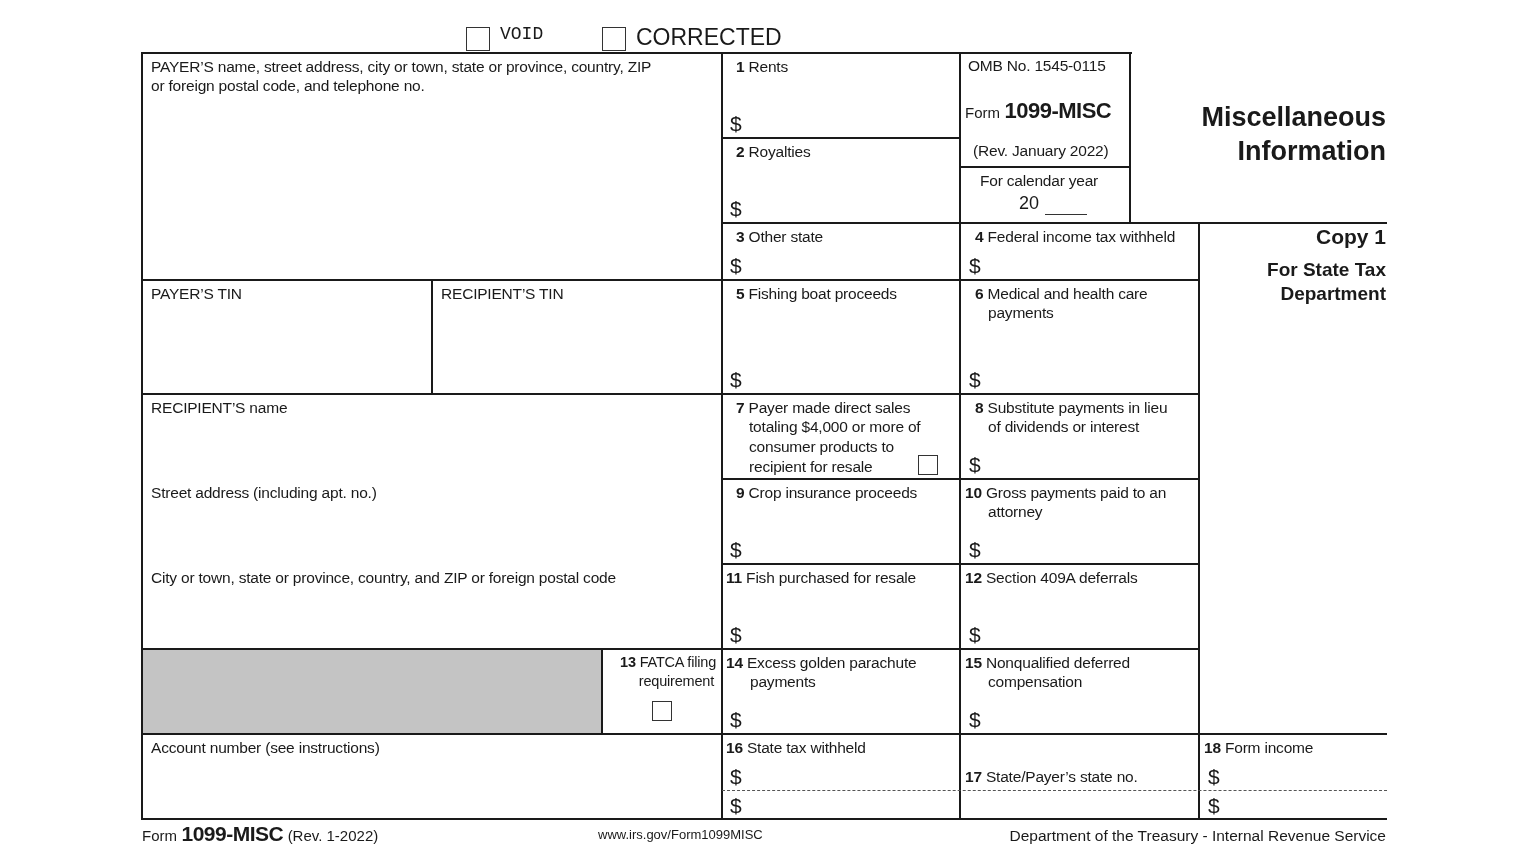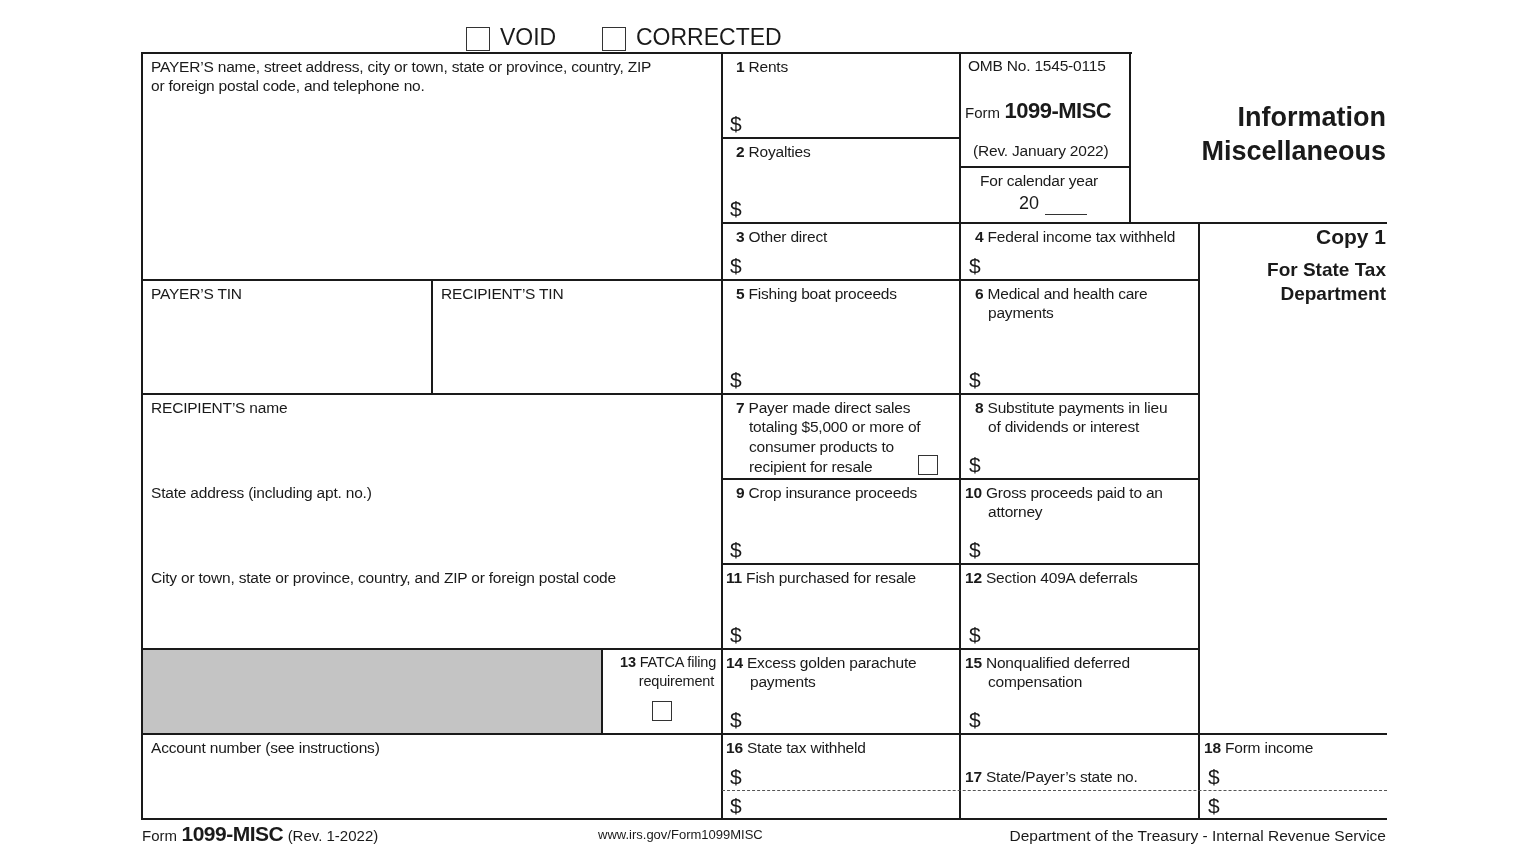--- a/index.html
+++ b/index.html
@@ -12,21 +12,21 @@
   .vl{position:absolute;background:#1a1a1a;width:2px;}
   .cb{position:absolute;border:1.5px solid #333;background:#fff;box-sizing:border-box;}
   .field{position:absolute;background:transparent;}
   .shade{position:absolute;background:#c4c4c4;}
   .dash{position:absolute;height:0;border-top:1.5px dashed #555;}
 </style>
 </head>
 <body>
 
 <div class="cb" style="left:466px;top:27px;width:24px;height:24px;"></div>
-<div class="abs" style="left:500px;top:24px;font-size:23px;">VOID</div>
+<div class="abs" style="left:500px;top:24px;font-size:18px;font-family:Liberation Mono, monospace;">VOID</div>
 <div class="cb" style="left:602px;top:27px;width:24px;height:24px;"></div>
 <div class="abs" style="left:636px;top:24px;font-size:23px;">CORRECTED</div>
 
 <div>
 
   <div class="hl" style="left:141px;top:52px;width:991px;"></div>
 
   <div class="vl" style="left:141px;top:52px;height:768px;"></div>
 
   <div class="hl" style="left:141px;top:818px;width:1246px;"></div>
@@ -71,21 +71,21 @@
 <div class="field" style="left:145px;top:98px;width:574px;height:178px;"></div>
 
 <div class="abs lbl" style="left:151px;top:284px;">PAYER’S TIN</div>
 <div class="field" style="left:145px;top:305px;width:284px;height:85px;"></div>
 
 <div class="abs lbl" style="left:441px;top:284px;">RECIPIENT’S TIN</div>
 <div class="field" style="left:435px;top:305px;width:284px;height:85px;"></div>
 
 <div class="abs lbl" style="left:151px;top:398px;">RECIPIENT’S name</div>
 <div class="field" style="left:145px;top:418px;width:574px;height:62px;"></div>
-<div class="abs lbl" style="left:151px;top:483px;">State address (including apt. no.)</div>
+<div class="abs lbl" style="left:151px;top:483px;">Street address (including apt. no.)</div>
 <div class="field" style="left:145px;top:503px;width:574px;height:62px;"></div>
 <div class="abs lbl" style="left:151px;top:568px;">City or town, state or province, country, and ZIP or foreign postal code</div>
 <div class="field" style="left:145px;top:588px;width:574px;height:57px;"></div>
 
 <div class="abs lbl" style="left:151px;top:738px;">Account number (see instructions)</div>
 <div class="field" style="left:145px;top:760px;width:574px;height:56px;"></div>
 
 <div class="abs lbl" style="left:736px;top:57px;"><span class="num">1</span> <span>Rents</span></div>
 <div class="abs dollar" style="left:730px;top:113px;">$</div>
 <div class="field" style="left:748px;top:100px;width:208px;height:34px;"></div>
@@ -100,63 +100,63 @@
   <span style="font-size:22px;font-weight:bold;letter-spacing:-0.5px;">1099-MISC</span>
 </div>
 <div class="abs lbl" style="left:973px;top:141px;">(Rev. January 2022)</div>
 <div class="abs lbl" style="left:980px;top:171px;">For calendar year</div>
 <div class="abs" style="left:1019px;top:193px;font-size:18px;white-space:nowrap;">
   <span>20</span>
 </div>
 <div class="abs" style="left:1045px;top:196px;width:42px;height:18px;border-bottom:1.5px solid #333;"></div>
 
 <div class="abs" style="left:1150px;top:100px;width:236px;text-align:right;font-weight:bold;font-size:27px;line-height:34px;">
+  <div>Miscellaneous</div>
   <div>Information</div>
-  <div>Miscellaneous</div>
 </div>
 
 <div class="abs" style="left:1210px;top:225px;width:176px;text-align:right;font-weight:bold;font-size:21px;">Copy 1</div>
 <div class="abs" style="left:1210px;top:258px;width:176px;text-align:right;font-weight:bold;font-size:19px;line-height:24px;">
   <div>For State Tax</div>
   <div>Department</div>
 </div>
 
-<div class="abs lbl" style="left:736px;top:227px;"><span class="num">3</span> <span>Other direct</span></div>
+<div class="abs lbl" style="left:736px;top:227px;"><span class="num">3</span> <span>Other state</span></div>
 <div class="abs dollar" style="left:730px;top:255px;">$</div>
 <div class="field" style="left:748px;top:248px;width:208px;height:28px;"></div>
 
 <div class="abs lbl" style="left:975px;top:227px;"><span class="num">4</span> <span>Federal income tax withheld</span></div>
 <div class="abs dollar" style="left:969px;top:255px;">$</div>
 <div class="field" style="left:987px;top:248px;width:208px;height:28px;"></div>
 
 <div class="abs lbl" style="left:736px;top:284px;"><span class="num">5</span> <span>Fishing boat proceeds</span></div>
 <div class="abs dollar" style="left:730px;top:369px;">$</div>
 <div class="field" style="left:748px;top:330px;width:208px;height:60px;"></div>
 
 <div class="abs lbl" style="left:975px;top:284px;"><span class="num">6</span> <span>Medical and health care</span></div>
 <div class="abs lbl" style="left:988px;top:303px;">payments</div>
 <div class="abs dollar" style="left:969px;top:369px;">$</div>
 <div class="field" style="left:987px;top:330px;width:208px;height:60px;"></div>
 
 <div class="abs lbl" style="left:736px;top:398px;"><span class="num">7</span> <span>Payer made direct sales</span></div>
-<div class="abs lbl" style="left:749px;top:417px;">totaling $5,000 or more of</div>
+<div class="abs lbl" style="left:749px;top:417px;">totaling $4,000 or more of</div>
 <div class="abs lbl" style="left:749px;top:437px;text-align:right;">consumer products to</div>
 <div class="abs lbl" style="left:749px;top:457px;">recipient for resale</div>
 <div class="cb" style="left:918px;top:455px;width:20px;height:20px;"></div>
 
 <div class="abs lbl" style="left:975px;top:398px;"><span class="num">8</span> <span>Substitute payments in lieu</span></div>
 <div class="abs lbl" style="left:988px;top:417px;">of dividends or interest</div>
 <div class="abs dollar" style="left:969px;top:454px;">$</div>
 <div class="field" style="left:987px;top:440px;width:208px;height:36px;"></div>
 
 <div class="abs lbl" style="left:736px;top:483px;"><span class="num">9</span> <span>Crop insurance proceeds</span></div>
 <div class="abs dollar" style="left:730px;top:539px;">$</div>
 <div class="field" style="left:748px;top:520px;width:208px;height:40px;"></div>
 
-<div class="abs lbl" style="left:965px;top:483px;"><span class="num">10</span> <span>Gross proceeds paid to an</span></div>
+<div class="abs lbl" style="left:965px;top:483px;"><span class="num">10</span> <span>Gross payments paid to an</span></div>
 <div class="abs lbl" style="left:988px;top:502px;">attorney</div>
 <div class="abs dollar" style="left:969px;top:539px;">$</div>
 <div class="field" style="left:987px;top:525px;width:208px;height:36px;"></div>
 
 <div class="abs lbl" style="left:726px;top:568px;"><span class="num">11</span> <span>Fish purchased for resale</span></div>
 <div class="abs dollar" style="left:730px;top:624px;">$</div>
 <div class="field" style="left:748px;top:600px;width:208px;height:45px;"></div>
 
 <div class="abs lbl" style="left:965px;top:568px;"><span class="num">12</span> <span>Section 409A deferrals</span></div>
 <div class="abs dollar" style="left:969px;top:624px;">$</div>

